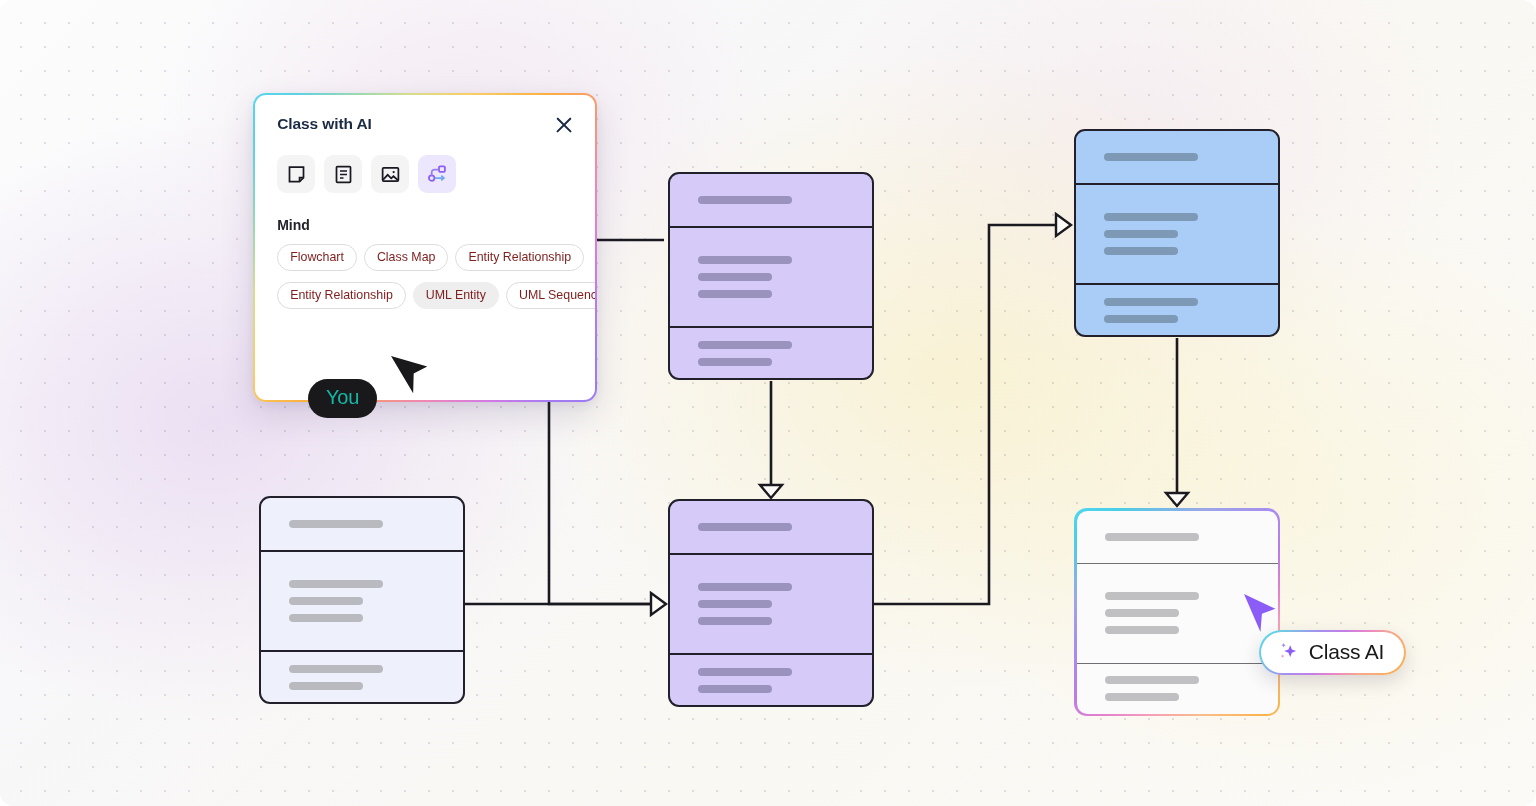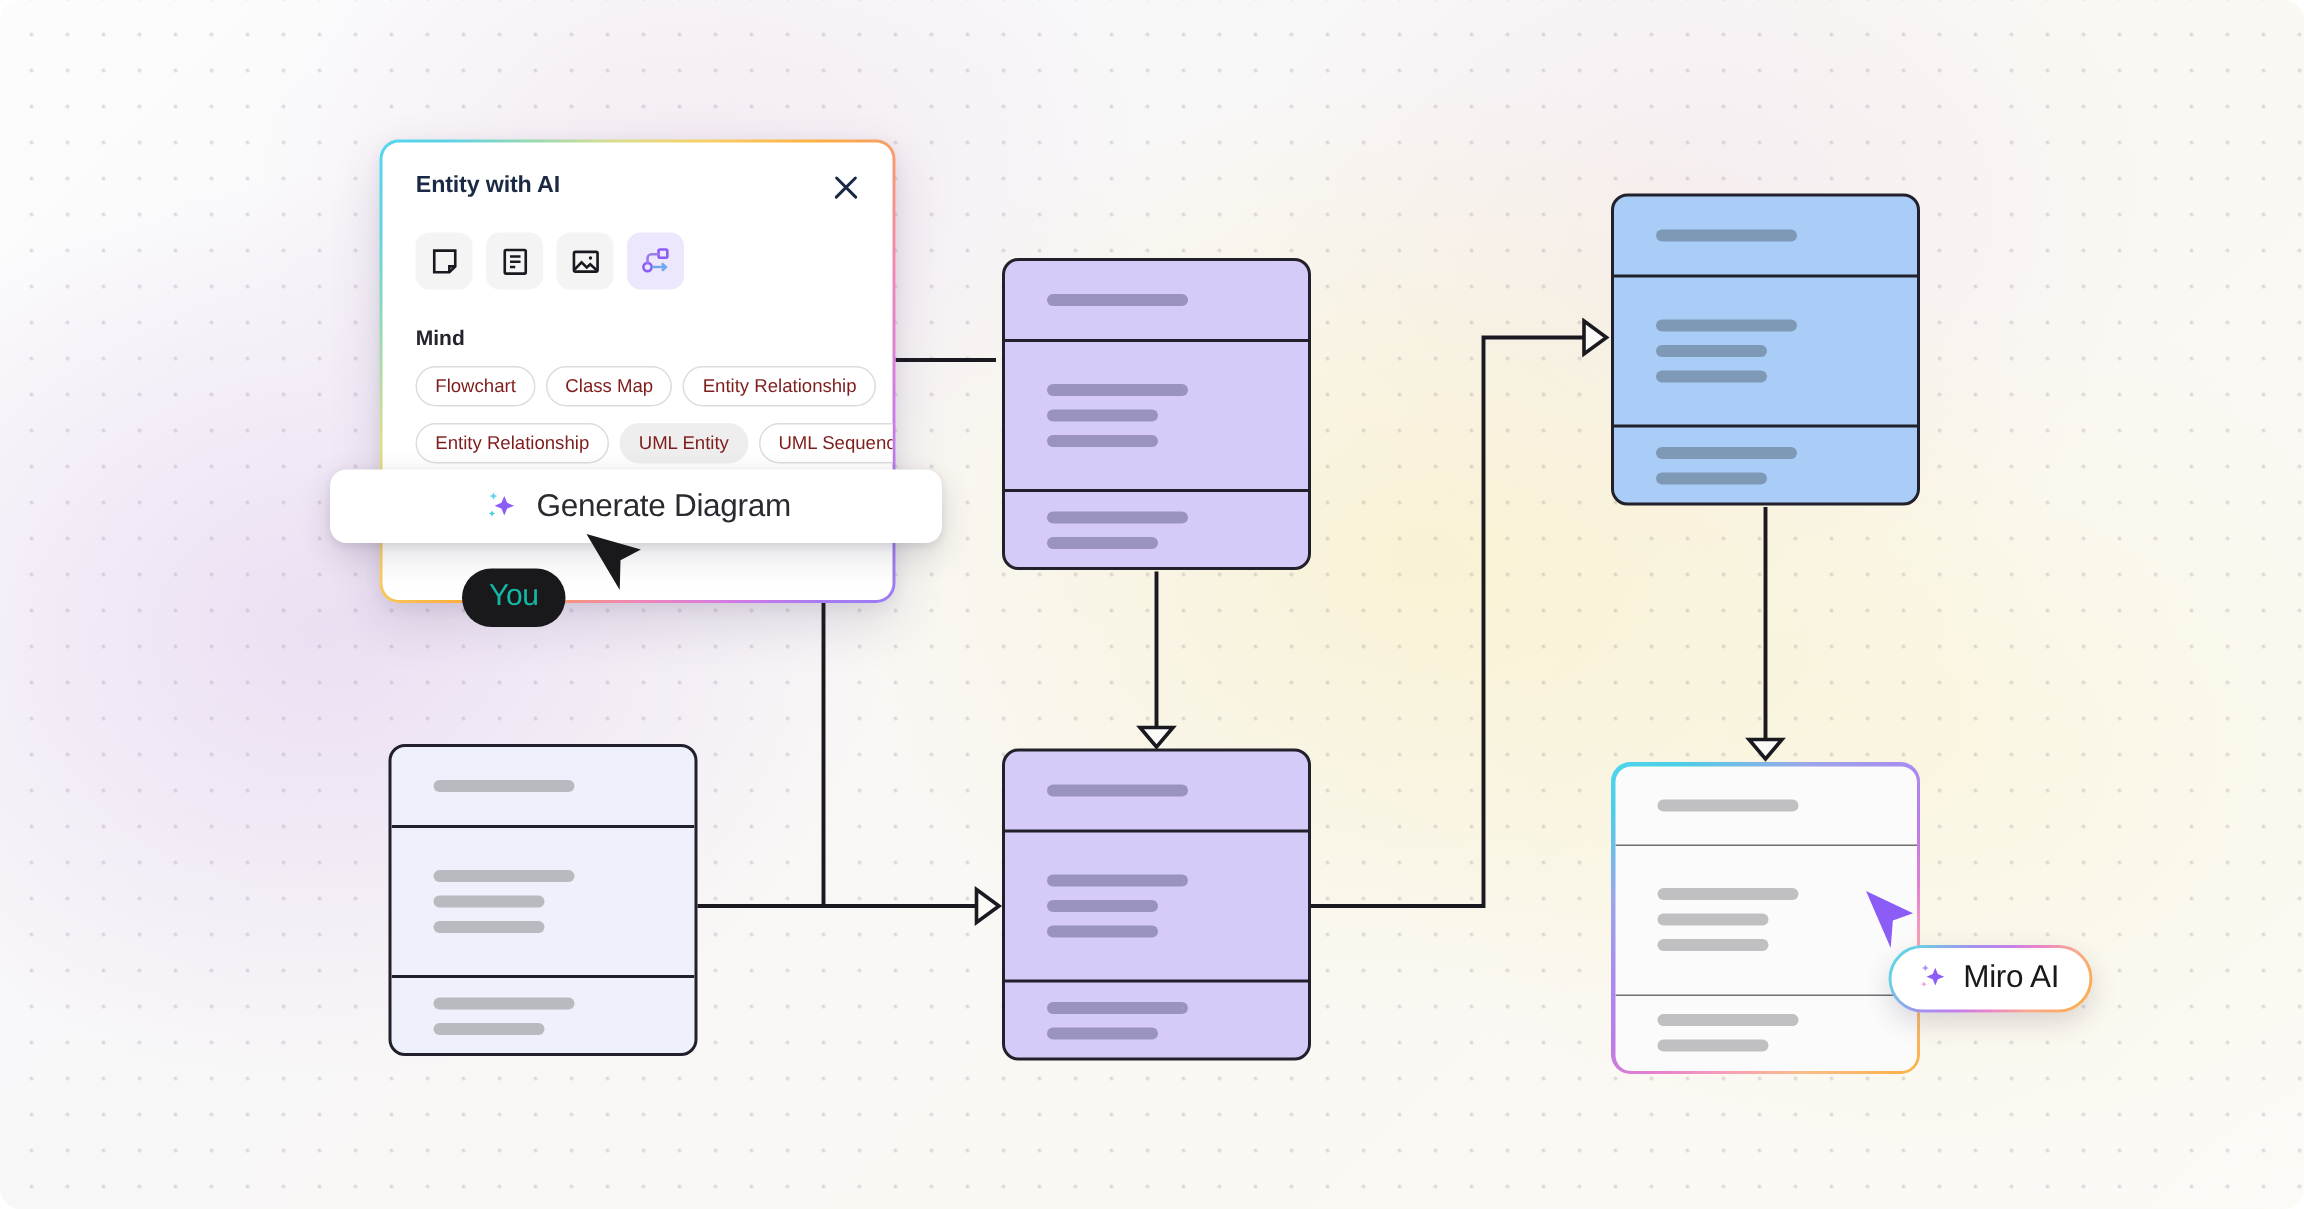--- a/index.html
+++ b/index.html
@@ -298,21 +298,21 @@
         <div class="bar" style="width:94px;"></div>
         <div class="bar" style="width:74px;"></div>
       </div>
     </div>
   </div>
 
   <div id="ai-panel">
     <div id="ai-panel-inner">
 
       <div id="panel-head">
-        <div id="panel-title">Entity with AI</div>
+        <div id="panel-title">Class with AI</div>
         <div id="close-btn"></div>
       </div>
 
       <div id="mode-row">
         <div class="mode-btn">
           <svg width="21" height="21" viewBox="0 0 24 24" fill="none" stroke="#1b1920" stroke-width="2">
             <path d="M4 3.5h16v12l-4.5 4.5H4z"></path>
             <path d="M20 15.5h-4.5V20"></path>
           </svg>
         </div>
@@ -350,41 +350,33 @@
 
       <div class="chip-row">
         <div class="chip">Entity Relationship</div>
         <div class="chip selected">UML Entity</div>
         <div class="chip">UML Sequence</div>
       </div>
 
     </div>
   </div>
 
-  <div id="generate-tip">
-    <svg width="26" height="26" viewBox="0 0 26 26">
-      <path d="M15.2 5.6l1.9 4.6 4.6 1.9-4.6 1.9-1.9 4.6-1.9-4.6-4.6-1.9 4.6-1.9z" fill="#8b5cf6"></path>
-      <path d="M8.0 3.2l.74 1.8 1.8.74-1.8.74L8.0 8.3l-.74-1.82-1.8-.74 1.8-.74z" fill="#5ad6e8"></path>
-      <path d="M7.0 15.2l.62 1.5 1.5.62-1.5.62-.62 1.5-.62-1.5-1.5-.62 1.5-.62z" fill="#3fd0d9"></path>
-    </svg>
-    <span class="label">Generate Diagram</span>
-  </div>
 
   <svg id="you-cursor" width="42" height="48" viewBox="0 0 42 48">
     <path d="M3 2 L35 22 L20 25 L14 44 Z" fill="#19191c" transform="rotate(-16 3 2)"></path>
   </svg>
   <div id="you-pill">You</div>
 
   <svg id="miro-cursor" width="40" height="46" viewBox="0 0 40 46">
     <path d="M4 2 L33 21 L19 24 L15 42 Z" fill="#8b5cf6" transform="rotate(-8 4 2)"></path>
   </svg>
   <div id="miro-pill">
     <div class="miro-inner">
       <svg width="24" height="24" viewBox="0 0 24 24">
         <path d="M14.2 5.2l1.7 4.2 4.2 1.7-4.2 1.7-1.7 4.2-1.7-4.2-4.2-1.7 4.2-1.7z" fill="#8b5cf6"></path>
         <path d="M7.6 3.0l.66 1.6 1.6.66-1.6.66-.66 1.6-.66-1.6-1.6-.66 1.6-.66z" fill="#a98bf0"></path>
         <path d="M6.6 14.2l.56 1.35 1.35.56-1.35.56-.56 1.35-.56-1.35-1.35-.56 1.35-.56z" fill="#f49bd0"></path>
       </svg>
-      <span class="label">Miro AI</span>
+      <span class="label">Class AI</span>
     </div>
   </div>
 
 </div>
 
 </body></html>

